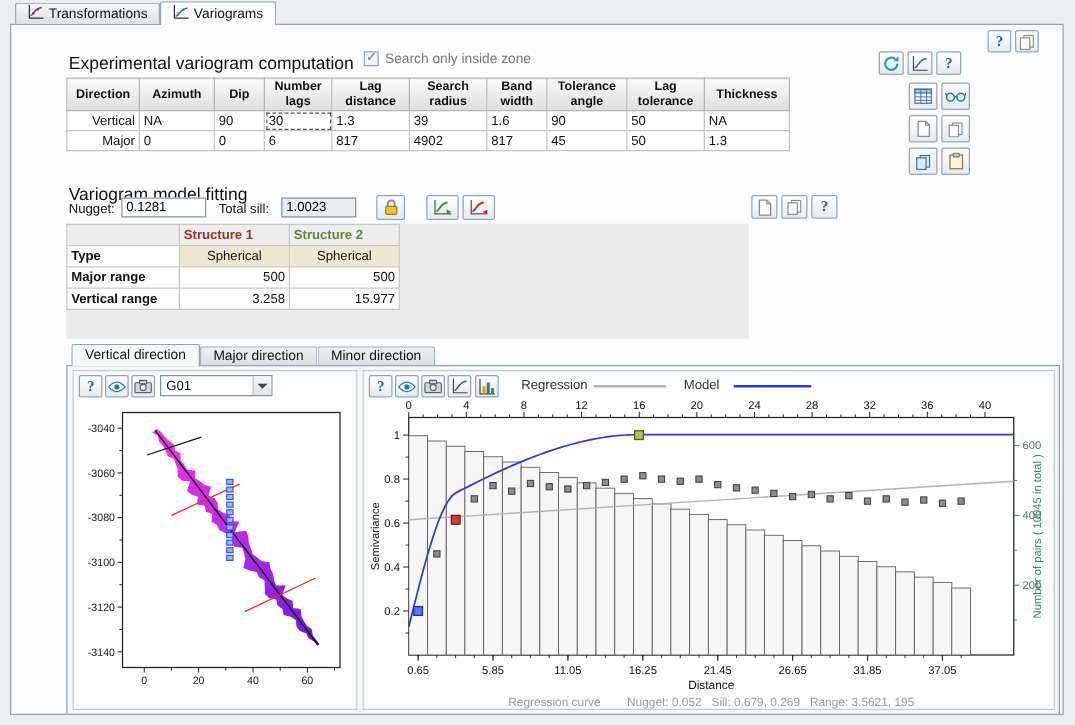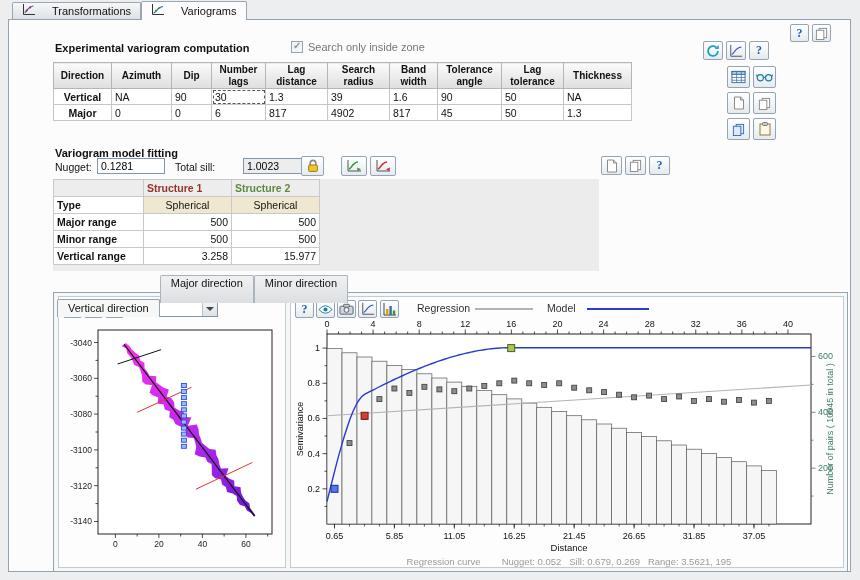--- a/index.html
+++ b/index.html
@@ -1,41 +1,41 @@
 <!DOCTYPE html>
 <html><head>
 <meta charset="utf-8">
 <style>
 *{box-sizing:border-box;margin:0;padding:0}
 body{width:860px;height:580px;position:relative;background:#eceef0;font-family:"Liberation Sans",sans-serif;font-size:11px;color:#111;overflow:hidden}
 .abs{position:absolute}
 #tabbar{position:absolute;left:12px;top:1px;display:flex;align-items:flex-end;height:19px;z-index:6}
-.tab{display:flex;align-items:center;gap:17px;padding:0 9px;height:17px;margin-bottom:1px;border:1px solid #9aa7b2;border-bottom:none;border-radius:2px 2px 0 0;background:linear-gradient(#f6f7f8,#dde1e5);cursor:pointer;white-space:nowrap}
+.tab{display:flex;align-items:center;gap:4px;padding:0 9px;height:17px;margin-bottom:1px;border:1px solid #9aa7b2;border-bottom:none;border-radius:2px 2px 0 0;background:linear-gradient(#f6f7f8,#dde1e5);cursor:pointer;white-space:nowrap}
 .tab.active{height:19px;margin-bottom:0;background:#fcfcfc;z-index:7}
 #panel{position:absolute;left:8px;top:19px;width:843px;height:553px;background:#fcfcfc;border:1px solid #94a3b1}
 .ibtn{position:absolute;display:flex;align-items:center;justify-content:center;border:1px solid #93a5b4;border-radius:2px;background:linear-gradient(#ffffff,#e6eaee);cursor:pointer}
 .ibtn svg{display:block}
 .q{color:#1b5fbd;font-weight:bold;font-size:12px;font-family:"Liberation Serif",serif}
-.sect{position:absolute;font-weight:bold;font-size:11px}
+.sect{position:absolute;font-weight:normal;font-size:14px}
 #zone-check{position:absolute;display:flex;align-items:center;gap:5px;color:#777;cursor:default}
 .cbox{width:12px;height:12px;border:1px solid #9aa4ad;background:#f2f4f5;position:relative}
 .cbox::after{content:"\2713";position:absolute;left:1px;top:-2px;font-size:10px;color:#8b9299;font-weight:bold}
 table{border-collapse:collapse;table-layout:fixed;position:absolute;background:#fff}
 #exp-table th{border:1px solid #b5b5b5;background:linear-gradient(#fbfbfb,#dedede);font-size:10px;font-weight:bold;white-space:pre-line;line-height:1.12;padding:1px 2px;text-align:center;vertical-align:middle;height:26px;overflow:hidden}
 #exp-table td{border:1px solid #c6c6c6;font-size:10.5px;padding:0 3px;text-align:left;height:16px;overflow:hidden}
-#exp-table td.rowname{font-weight:bold;text-align:center}
+#exp-table td.rowname{font-weight:normal;text-align:right}
 #exp-table td.sel{outline:1px dashed #555;outline-offset:-2px}
 #model-table th,#model-table td{border:1px solid #c9c9c9;font-size:10.5px;padding:0 3px;height:17px;overflow:hidden}
 #model-table th{background:#ededed;text-align:left;font-weight:bold}
 #model-table td.mlabel{font-weight:bold;text-align:left;background:#fff}
 #model-table td.mtype{background:#efe8d0;text-align:center}
 #model-table td.mval{text-align:right;background:#fff}
 input{position:absolute;border:1px solid #8296a7;font-family:inherit;font-size:10.5px;padding:0 3px;height:16px}
 #dir-tabs{position:absolute;display:flex;align-items:flex-end;z-index:3}
-.dtab{padding:0 10px;height:28px;line-height:15px;margin-bottom:14px;border:1px solid #a9b4bd;border-bottom:none;border-radius:2px 2px 0 0;background:linear-gradient(#f0f1f2,#dcdfe2);cursor:pointer;white-space:nowrap}
+.dtab{padding:0 10px;height:15px;line-height:15px;margin-bottom:1px;border:1px solid #a9b4bd;border-bottom:none;border-radius:2px 2px 0 0;background:linear-gradient(#f0f1f2,#dcdfe2);cursor:pointer;white-space:nowrap}
 .dtab.active{height:18px;line-height:17px;margin-bottom:0;background:#f6f7f7;border-color:#94a3b1}
 #group-frame{position:absolute;border:1px solid #94a3b1;background:#f6f7f7}
 .subpanel{position:absolute;border:1px solid #c3cbd2;background:#fdfdfd}
 .legend-label{position:absolute;font-size:10.5px;color:#333}
 .legend-line{position:absolute;height:2px}
 #g01-combo{position:absolute;display:flex;align-items:center;border:1px solid #8296a7;background:#fff;height:17px;cursor:pointer}
 #g01-combo .val{flex:1;padding:0 4px;font-size:10.5px}
 #g01-combo .carrow{width:15px;height:15px;border-left:1px solid #b8c2cb;background:linear-gradient(#f4f5f6,#dfe3e6);display:flex;align-items:center;justify-content:center}
 #g01-combo .carrow::after{content:"";border:4px solid transparent;border-top-color:#444;margin-top:4px}
 svg text{font-family:"Liberation Sans",sans-serif}
@@ -189,21 +189,21 @@
       <svg width="12" height="14" viewBox="0 0 12 14">
         <rect x="1" y="2" width="10" height="11" fill="#fff8e0" stroke="#8a7a40"></rect>
         <rect x="3.5" y="0.5" width="5" height="3" rx="1" fill="#c9c9c9" stroke="#777"></rect>
       </svg>
     </div>
 
   <div class="sect" style="left:46px;top:127px">Variogram model fitting</div>
   <div class="abs" style="left:46px;top:141px;font-size:10.5px">Nugget:</div>
   <input style="left: 88px; top: 138px; width: 68px;" value="0.1281">
   <div class="abs" style="left:166px;top:141px;font-size:10.5px">Total sill:</div>
-  <input style="left: 234px; top: 138px; width: 60px; background: rgb(235, 237, 238);" readonly="" value="1.0023">
+  <input style="left: 216px; top: 138px; width: 60px; background: rgb(235, 237, 238);" readonly="" value="1.0023">
   <div class="ibtn" style="left:292px;top:136px;width:23px;height:20px">
       <svg width="12" height="14" viewBox="0 0 12 14">
         <path d="M3.2 6V4.2a2.8 2.8 0 0 1 5.6 0V6" fill="none" stroke="#8a8a8a" stroke-width="1.6"></path>
         <rect x="1.6" y="6" width="8.8" height="6.4" rx="1" fill="#f3c425" stroke="#9a7d1a"></rect>
       </svg>
     </div>
   <div class="ibtn" style="left:332px;top:136px;width:26px;height:20px">
       <svg width="16" height="14" viewBox="0 0 16 14">
         <path d="M2 1v11h13" stroke="#555" fill="none"></path>
         <path d="M3 10C6 9.4 6 3.6 12 3" stroke="#2e9e2e" stroke-width="1.5" fill="none"></path>
@@ -244,25 +244,20 @@
           <th style="color: rgb(153, 51, 38);">Structure 1</th>
           <th style="color: rgb(93, 138, 60);">Structure 2</th>
         </tr>
         <tr>
           <td class="mlabel">Type</td>
           <td class="mtype">Spherical</td>
           <td class="mtype">Spherical</td>
         </tr>
         <tr>
           <td class="mlabel">Major range</td>
-          <td class="mval">500</td>
-          <td class="mval">500</td>
-        </tr>
-        <tr>
-          <td class="mlabel">Minor range</td>
           <td class="mval">500</td>
           <td class="mval">500</td>
         </tr>
         <tr>
           <td class="mlabel">Vertical range</td>
           <td class="mval">3.258</td>
           <td class="mval">15.977</td>
         </tr>
       </tbody>
     </table>

